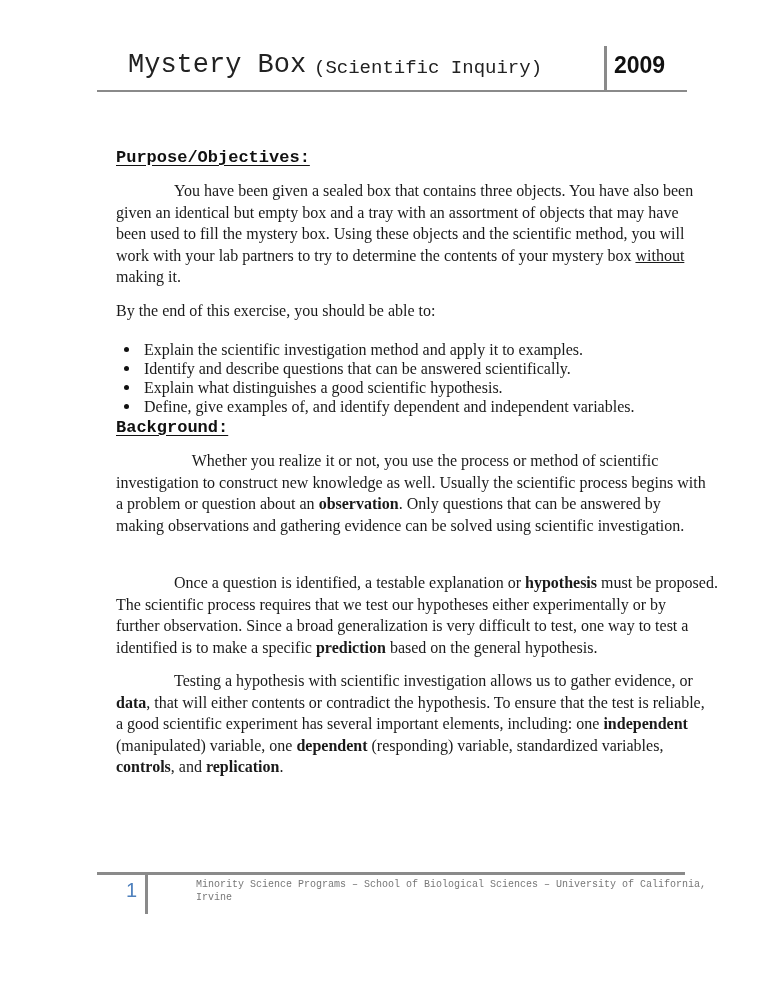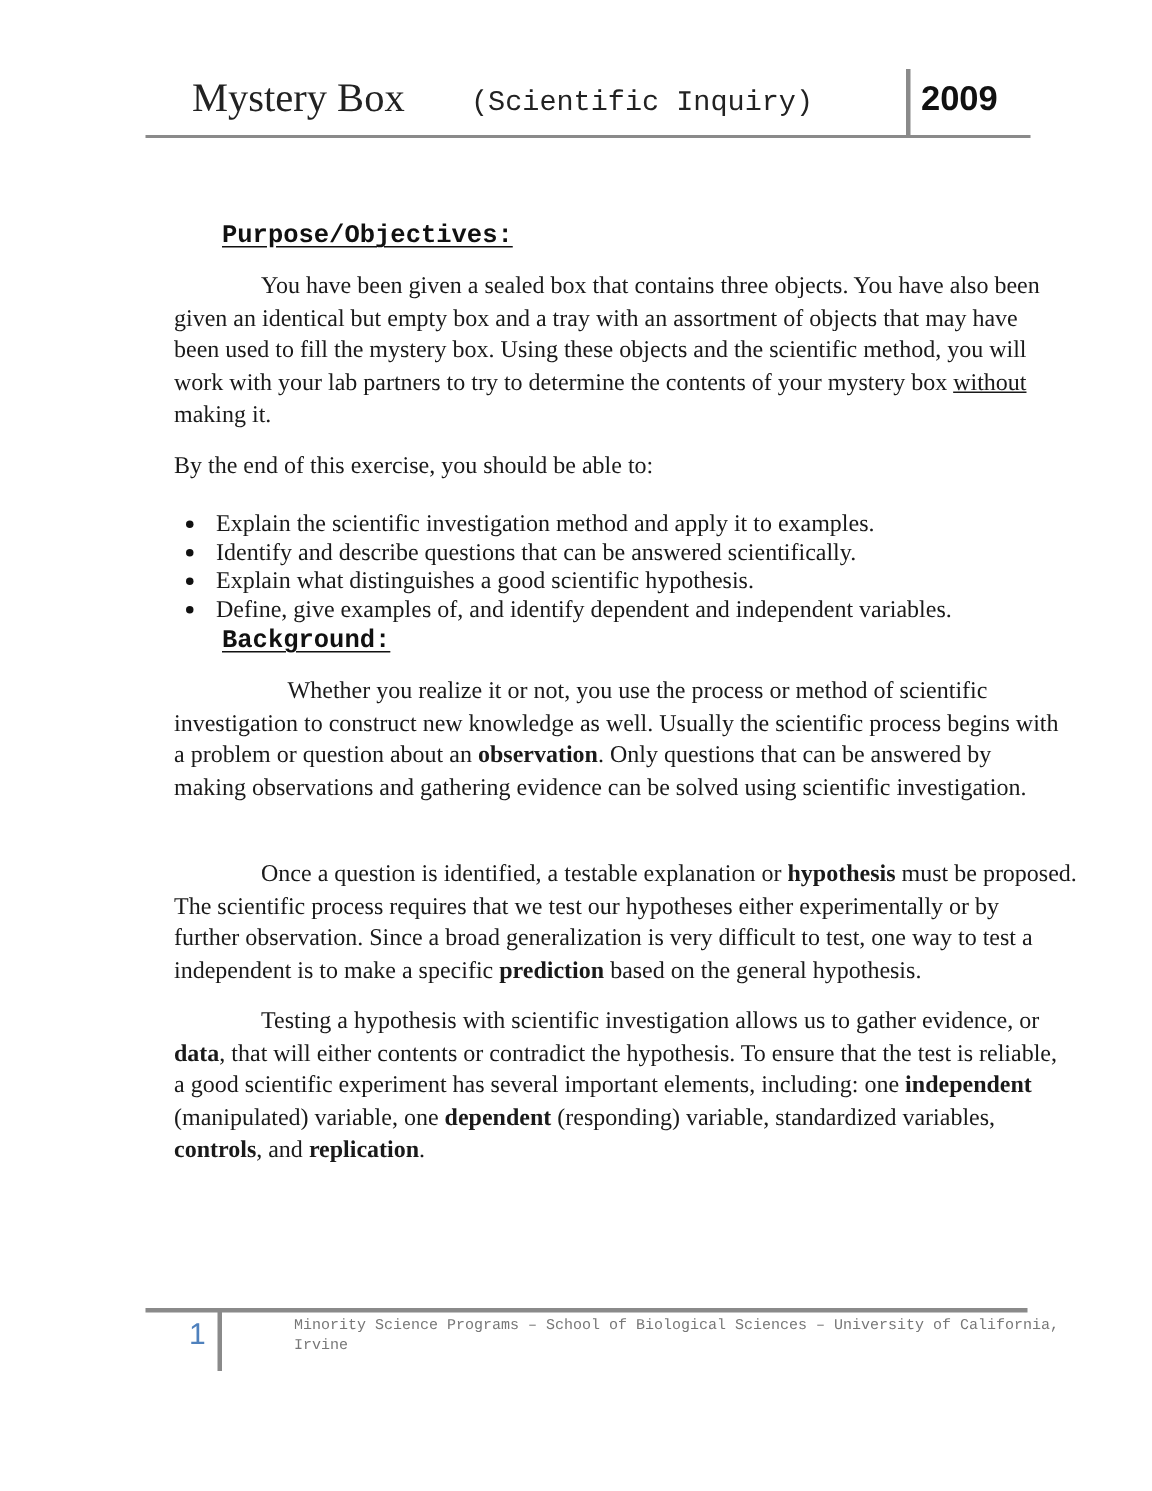--- a/index.html
+++ b/index.html
@@ -2,25 +2,25 @@
 <html><head>
   <meta charset="utf-8">
   <style>
     html, body { margin: 0; padding: 0; background: #ffffff; }
     body { width: 768px; height: 994px; position: relative; overflow: hidden; color: #1a1a1a; }
     .page { position: absolute; left: 0; top: 0; width: 768px; height: 994px; }
 
     .header { position: absolute; left: 0; top: 0; width: 768px; height: 95px; }
     .header-rule { position: absolute; left: 97px; top: 90px; width: 590px; height: 2px; background: #8a8a8a; }
     .header-vline { position: absolute; left: 604px; top: 46px; width: 3px; height: 45px; background: #8a8a8a; }
-    .header-title { position: absolute; left: 128px; top: 50px; font-family: Liberation Serif, serif; font-size: 27px; color: #222; white-space: nowrap; letter-spacing: 0px; }
+    .header-title { position: absolute; left: 128px; top: 50px; font-family: Liberation Mono, monospace; font-size: 27px; color: #222; white-space: nowrap; letter-spacing: 0px; }
     .header-sub { position: absolute; left: 314px; top: 57px; font-family: "Liberation Mono", monospace; font-size: 19px; color: #222; white-space: nowrap; }
     .header-year { position: absolute; left: 614px; top: 52px; font-family: "Liberation Sans", sans-serif; font-weight: bold; font-size: 23px; color: #111; }
 
-    .h { position: absolute; left: 116px; font-family: "Liberation Mono", monospace; font-weight: bold; font-size: 17px; color: #111; text-decoration: underline; text-underline-offset: 3px; margin-left: 32px; }
+    .h { position: absolute; left: 116px; font-family: "Liberation Mono", monospace; font-weight: bold; font-size: 17px; color: #111; text-decoration: underline; text-underline-offset: 3px; }
     .p { position: absolute; left: 116px; width: 560px; font-family: "Liberation Serif", serif; font-size: 16px; line-height: 21.5px; color: #1a1a1a; }
     .p .line { display: block; white-space: nowrap; }
     .indent { padding-left: 58px; text-align: center; }
     b { font-weight: bold; }
     u { text-decoration: underline; }
 
     .bullets { position: absolute; left: 116px; top: 340px; width: 560px; font-family: "Liberation Serif", serif; font-size: 16px; line-height: 19px; }
     .bullet { position: relative; padding-left: 28px; white-space: nowrap; }
     .bullet .dot { position: absolute; left: 8px; top: 7px; width: 5px; height: 5px; border-radius: 50%; background: #111; }
 
@@ -70,21 +70,21 @@
     <span class="line indent">Whether you realize it or not, you use the process or method of scientific</span>
     <span class="line">investigation to construct new knowledge as well. Usually the scientific process begins with</span>
     <span class="line"><span>a problem or question about an </span><b>observation</b><span>. Only questions that can be answered by</span></span>
     <span class="line">making observations and gathering evidence can be solved using scientific investigation.</span>
   </div>
 
   <div class="p" style="top:572px;">
     <span class="line indent"><span>Once a question is identified, a testable explanation or </span><b>hypothesis</b><span> must be proposed.</span></span>
     <span class="line">The scientific process requires that we test our hypotheses either experimentally or by</span>
     <span class="line">further observation.  Since a broad generalization is very difficult to test, one way to test a</span>
-    <span class="line"><span>independent is to make a specific </span><b>prediction</b><span> based on the general hypothesis.</span></span>
+    <span class="line"><span>identified is to make a specific </span><b>prediction</b><span> based on the general hypothesis.</span></span>
   </div>
 
   <div class="p" style="top:670px;">
     <span class="line indent">Testing a hypothesis with scientific investigation allows us to gather evidence, or</span>
     <span class="line"><b>data</b><span>, that will either contents or contradict the hypothesis. To ensure that the test is reliable,</span></span>
     <span class="line"><span>a good scientific experiment has several important elements, including: one </span><b>independent</b></span>
     <span class="line"><span>(manipulated) variable, one </span><b>dependent</b><span> (responding) variable, standardized variables,</span></span>
     <span class="line"><b>controls</b><span>, and </span><b>replication</b><span>.</span></span>
   </div>
 

